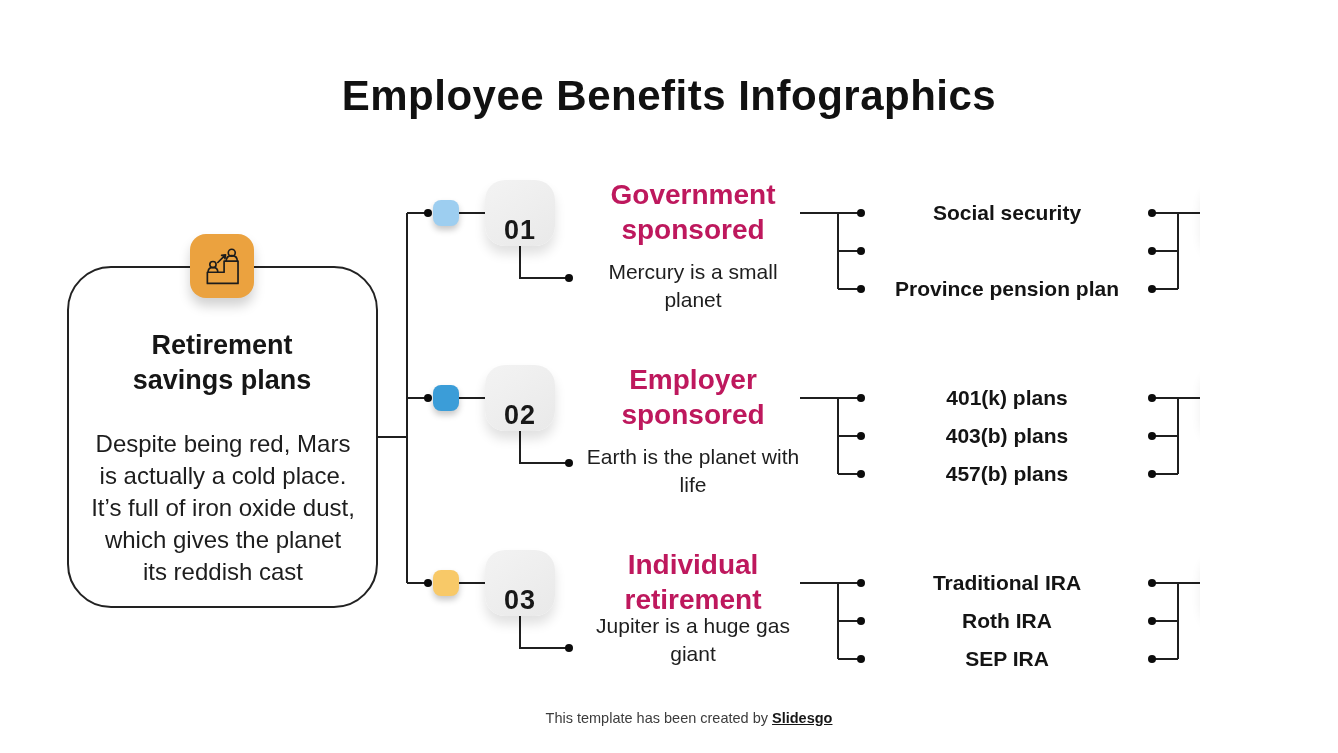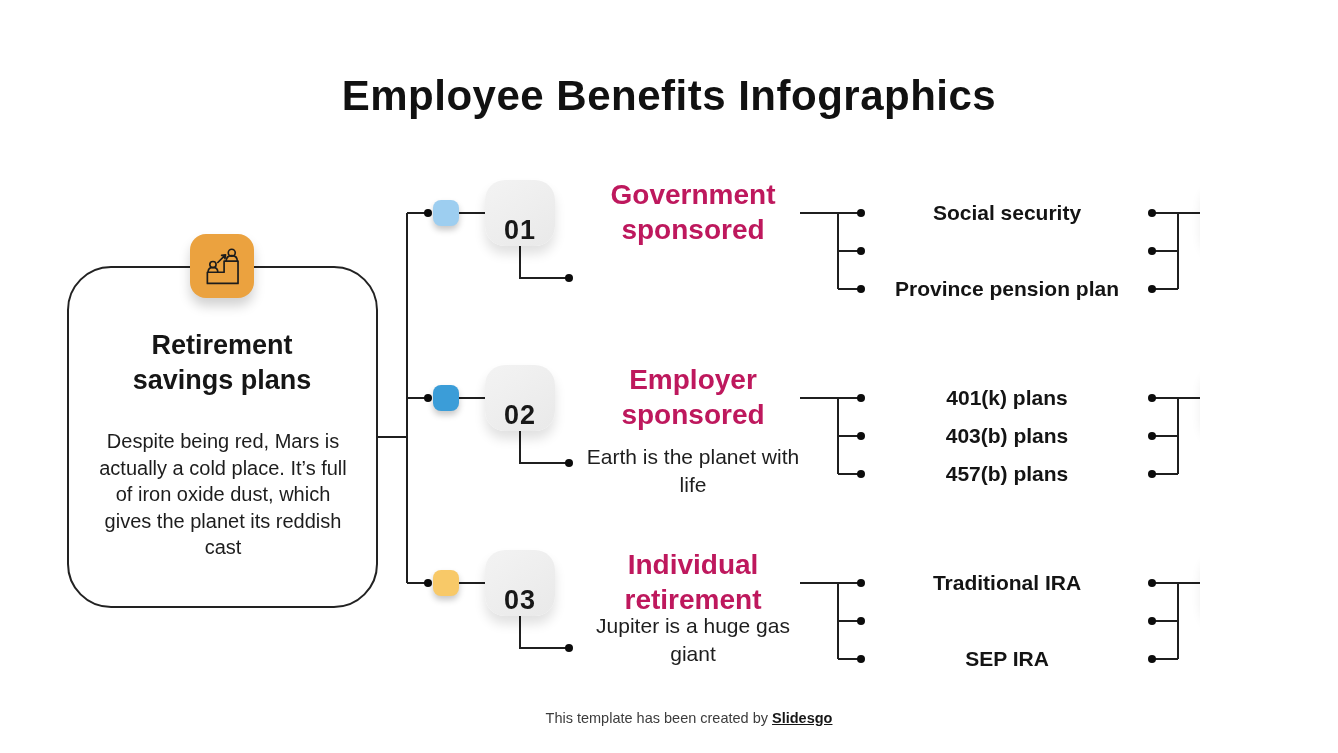--- a/index.html
+++ b/index.html
@@ -19,21 +19,21 @@
   .card{
     position:absolute;left:67px;top:266px;width:311px;height:342px;
     border:2px solid #222;border-radius:44px;background:#fff;box-sizing:border-box;
   }
   .card-heading{
     position:absolute;left:102px;top:328px;width:240px;
     text-align:center;font-size:27px;font-weight:700;line-height:1.3;color:#161616;
   }
   .card-body{
     position:absolute;left:90px;top:428px;width:266px;
-    text-align:center;font-size:20px;line-height:1.33;color:#1d1d1d;
+    text-align:center;font-size:24px;line-height:1.33;color:#1d1d1d;
   }
 
   .chip{
     position:absolute;border-radius:16px;
     box-shadow:0 8px 12px rgba(0,0,0,.18);
     display:flex;align-items:center;justify-content:center;
   }
   .chip-root{left:190px;top:234px;width:64px;height:64px;}
   .icon-box{
     position:absolute;left:1205px;width:66px;height:66px;border-radius:17px;
@@ -126,20 +126,21 @@
     </svg>
   </div>
   <div class="card-heading">Retirement savings plans</div>
   <div class="card-body">Despite being red, Mars is actually a cold place. It’s full of iron oxide dust, which gives the planet its reddish cast</div>
 
   <div class="accent-sq" style="top: 200px; background: rgb(157, 206, 240);"></div>
   <div class="num-box" style="top:180px;">
       <span>01</span>
     </div>
   <div class="branch-heading" style="top:177px;">Government sponsored</div>
+  <div class="branch-subtitle" style="top:258px;">Mercury is a small planet</div>
   <div class="item" style="top:198px;">Social security</div>
   <div class="item" style="top:274px;">Province pension plan</div>
   <div class="icon-box" style="top: 180px; background: rgb(166, 212, 242);">
     <svg class="glyph" width="48" height="48" viewBox="0 0 66 66">
       <circle cx="33" cy="13" r="5.5"></circle>
         <path d="M25 29 q0-9 8-9 q8 0 8 9"></path>
       <path d="M33 29 v6 M15 35 h36 M15 35 v5 M51 35 v5"></path>
       <circle cx="15" cy="45" r="5.5"></circle>
         <path d="M7 61 q0-9 8-9 q8 0 8 9"></path>
       <circle cx="51" cy="45" r="5.5"></circle>
@@ -170,20 +171,21 @@
     </svg>
   </div>
 
   <div class="accent-sq" style="top: 570px; background: rgb(248, 201, 104);"></div>
   <div class="num-box" style="top:550px;">
       <span>03</span>
     </div>
   <div class="branch-heading" style="top:547px;">Individual retirement</div>
   <div class="branch-subtitle" style="top:612px;">Jupiter is a huge gas giant</div>
   <div class="item" style="top:568px;">Traditional IRA</div>
+  <div class="item" style="top:606px;">Roth IRA</div>
   <div class="item" style="top:644px;">SEP IRA</div>
   <div class="icon-box" style="top: 550px; background: rgb(247, 203, 107);">
     <svg class="glyph" width="48" height="48" viewBox="0 0 66 66">
       <circle cx="21" cy="33" r="4.5"></circle>
         <path d="M14 44 q0-7 7-7 q7 0 7 7"></path>
       <circle cx="35" cy="15" r="4.5"></circle>
         <path d="M28 26 q0-7 7-7 q7 0 7 7"></path>
       <circle cx="48" cy="21" r="4.5"></circle>
         <path d="M41 32 q0-7 7-7 q7 0 7 7"></path>
       <path d="M10 44 h24 v-12 h22 v26 h-46 z"></path>

